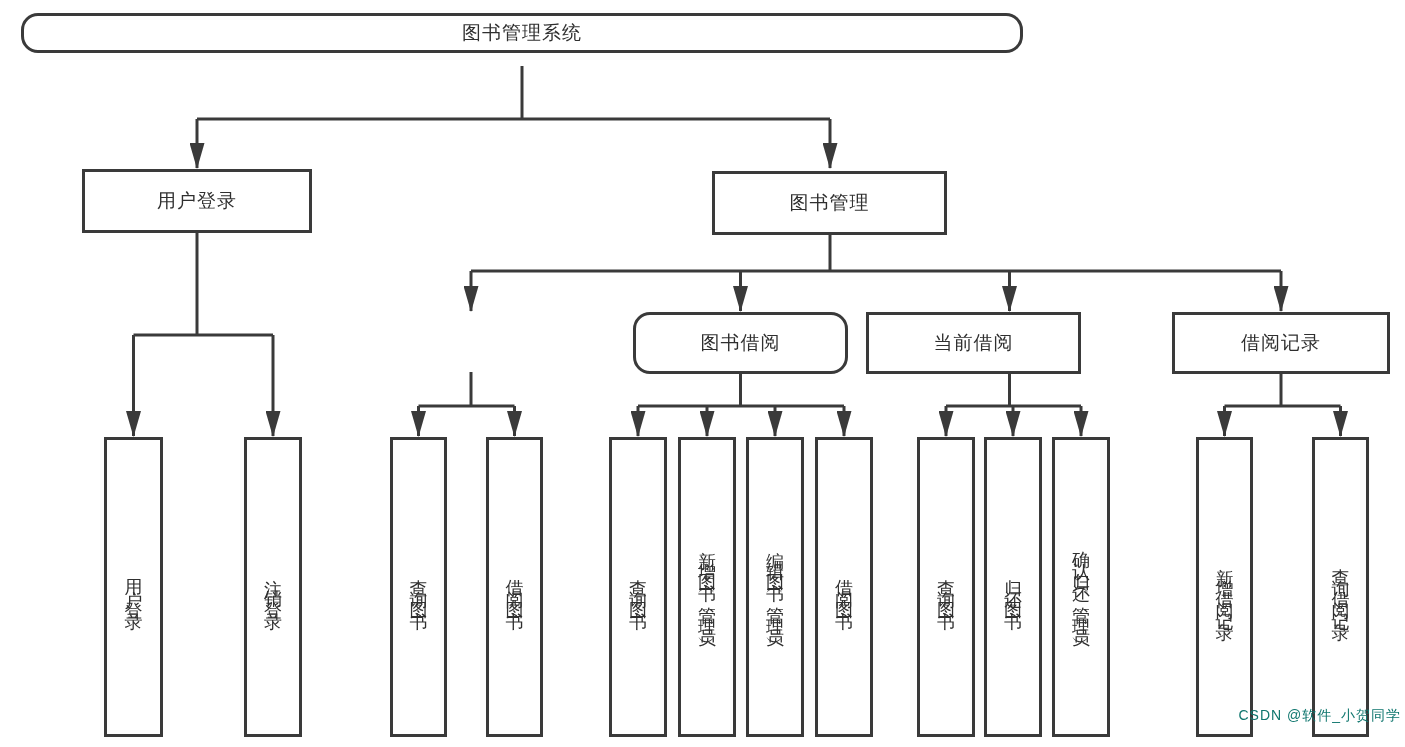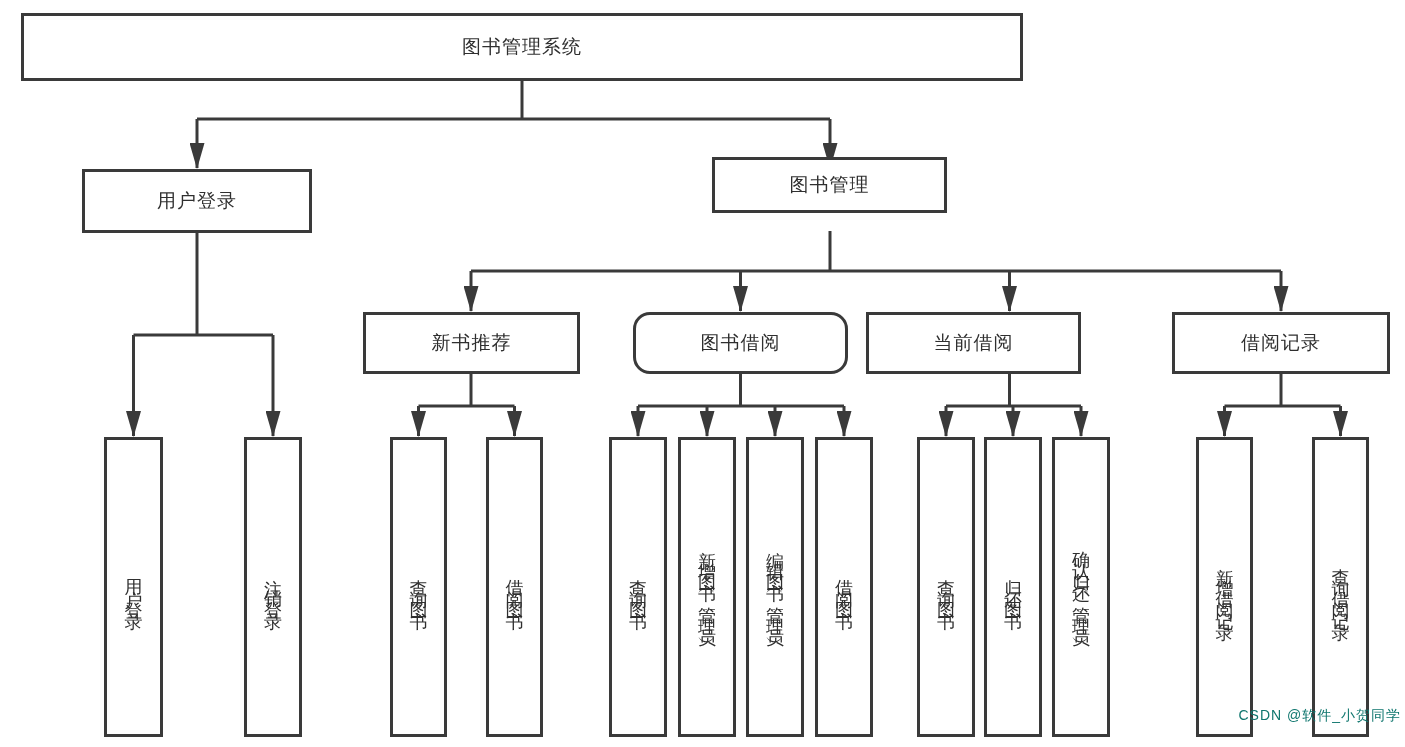--- a/index.html
+++ b/index.html
@@ -115,34 +115,31 @@
     </g>
 
     <g stroke="#3a3a3a" stroke-width="3" fill="none">
       <path d="M1281 372 V406"></path>
       <path d="M1224.5 406 H1340.5"></path>
       <path d="M1224.5 406 V436" marker-end="url(#arrow)"></path>
       <path d="M1340.5 406 V436" marker-end="url(#arrow)"></path>
     </g>
   </svg>
 
-  <div class="node hbox" style="left:21px; top:13px; width:1002px; height:68px;">
+  <div class="node hbox" style="left:21px; top:13px; width:1002px; height:40px;border-radius:17px;">
     <span>图书管理系统</span>
   </div>
 
   <div class="node hbox" style="left:82px; top:169px; width:230px; height:64px;">
     <span>用户登录</span>
   </div>
-  <div class="node hbox" style="left:712px; top:157px; width:235px; height:56px;">
+  <div class="node hbox" style="left:712px; top:171px; width:235px; height:64px;">
     <span>图书管理</span>
   </div>
 
-  <div class="node hbox" style="left:363px; top:312px; width:217px; height:62px;">
-    <span>新书推荐</span>
-  </div>
   <div class="node hbox" style="left:633px; top:312px; width:215px; height:62px;border-radius:17px;">
     <span>图书借阅</span>
   </div>
   <div class="node hbox" style="left:866px; top:312px; width:215px; height:62px;">
     <span>当前借阅</span>
   </div>
   <div class="node hbox" style="left:1172px; top:312px; width:218px; height:62px;">
     <span>借阅记录</span>
   </div>
 

